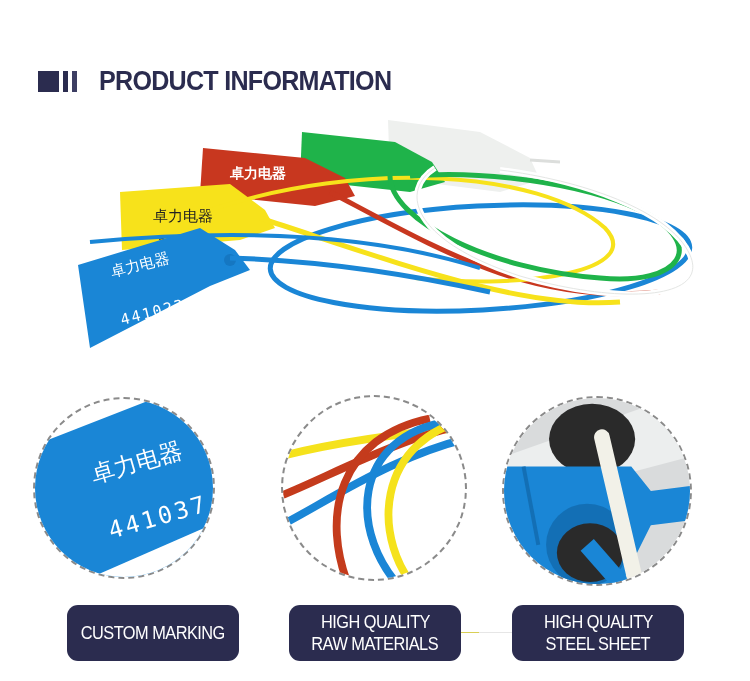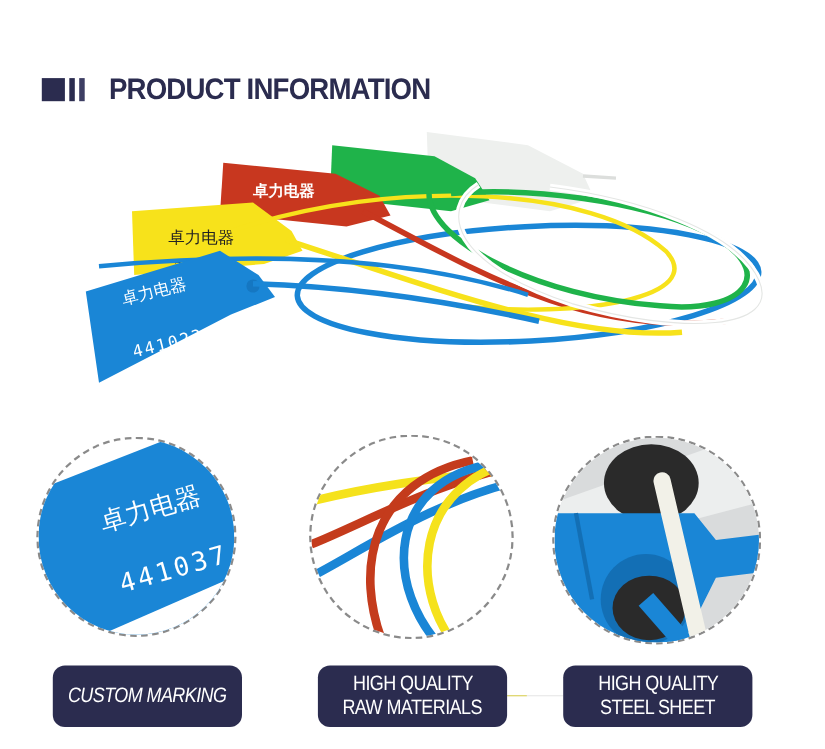--- a/index.html
+++ b/index.html
@@ -21,21 +21,21 @@
   .c1 { left: 33px; top: 397px; width: 182px; height: 182px; }
   .c2 { left: 281px; top: 395px; width: 186px; height: 186px; }
   .c3 { left: 502px; top: 396px; width: 190px; height: 190px; }
 
   .connector { position: absolute; top: 632px; height: 1px; }
   .conn-yellow { left: 461px; width: 18px; background: #d9cf55; }
   .conn-grey { left: 479px; width: 33px; background: #e6e6e6; }
 
   .pill { position: absolute; top: 605px; width: 172px; height: 56px; background: #2b2c4f; border-radius: 11px; display: flex; flex-direction: column; align-items: center; justify-content: center; color: #ffffff; }
   .pill span { display: block; font-family: "Liberation Sans Narrow", "Liberation Sans", sans-serif; font-size: 19px; line-height: 22px; letter-spacing: -0.6px; transform: scaleX(0.86); white-space: nowrap; }
-  .p1 { left: 48px; font-style: italic; }
+  .p1 { left: 67px; }
   .p2 { left: 289px; }
   .p3 { left: 512px; }
 </style>
 </head>
 <body>
 
 <div class="header">
   <div class="hdr-mark">
     <div class="hdr-sq"></div>
     <div class="hdr-bar"></div>

